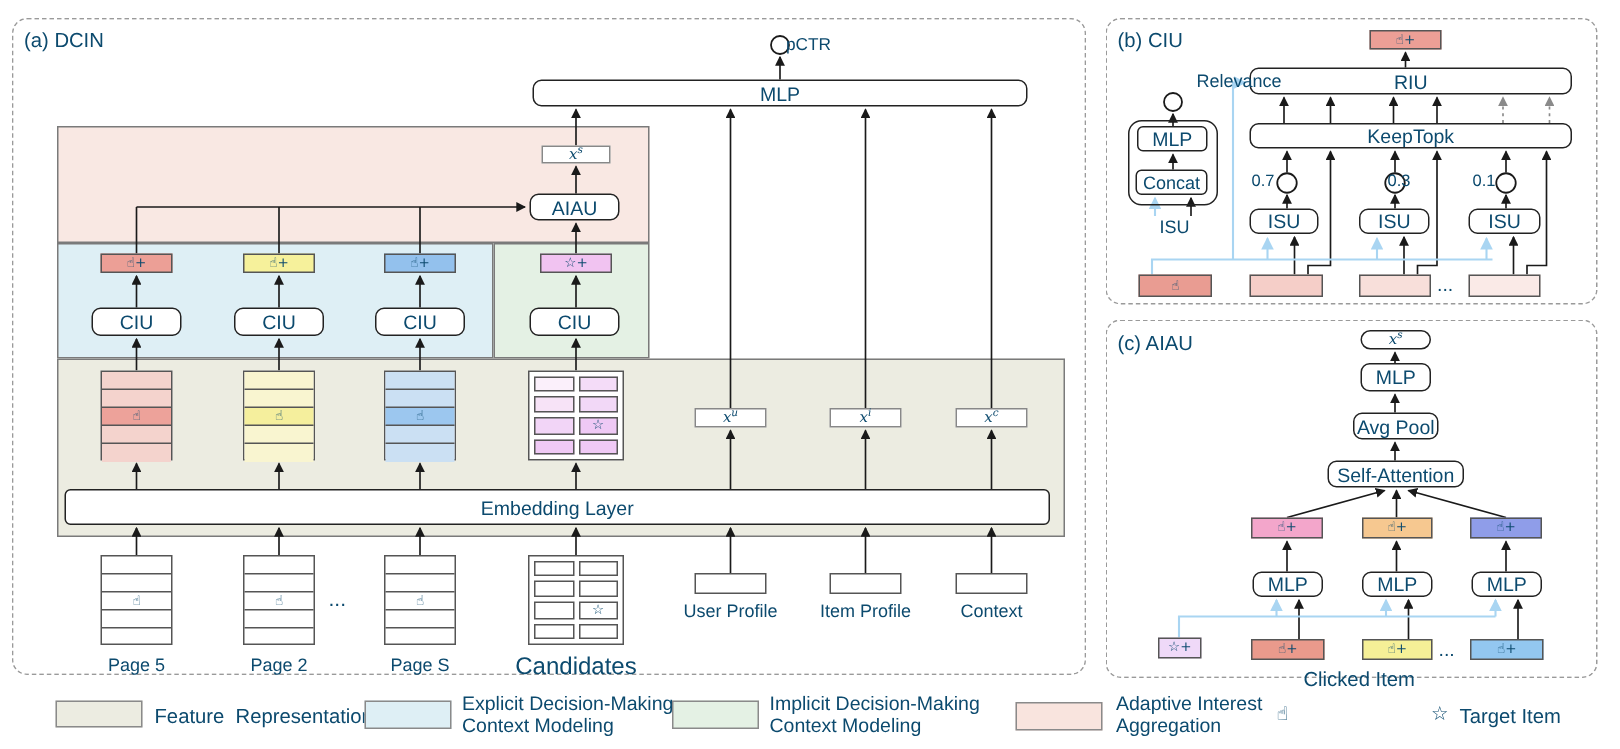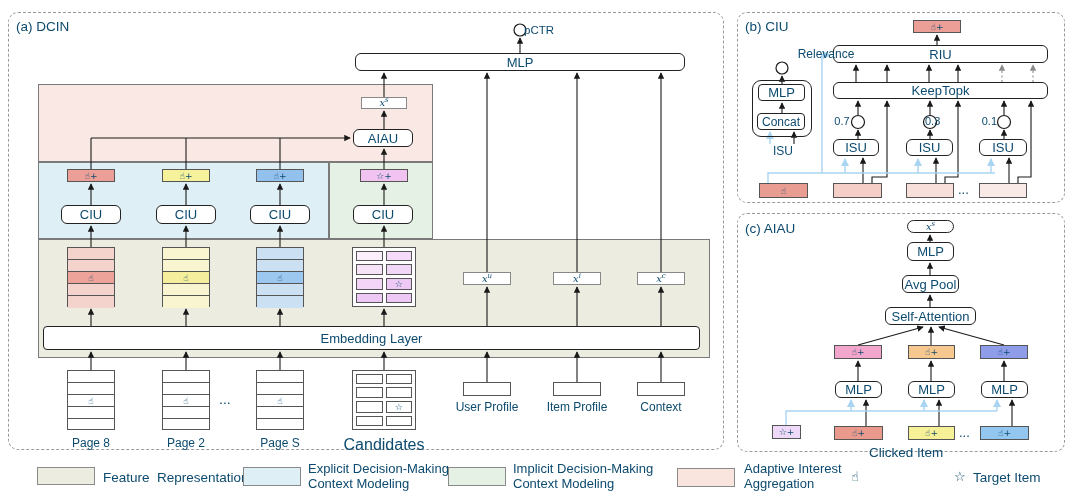--- a/index.html
+++ b/index.html
@@ -291,21 +291,21 @@
     <div class="cell"></div>
       <div class="cell"></div>
     <div class="cell"></div>
       <div class="cell">
         <span class="icon">☆</span>
       </div>
     <div class="cell"></div>
       <div class="cell"></div>
   </div>
 
-  <div class="lbl ctr" style="left:91px;top:436px;font-size:12px;">Page 8</div>
+  <div class="lbl ctr" style="left:91px;top:436px;font-size:12px;">Page 5</div>
   <div class="lbl ctr" style="left:186px;top:436px;font-size:12px;">Page 2</div>
   <div class="lbl ctr" style="left:280px;top:436px;font-size:12px;">Page S</div>
   <div class="lbl ctr" style="left:384px;top:436px;font-size:16px;">Candidates</div>
 
   <div class="cbox" style="left:463px;top:382px;width:48px;height:14px;background:#fff;"></div>
   <div class="cbox" style="left:553px;top:382px;width:48px;height:14px;background:#fff;"></div>
   <div class="cbox" style="left:637px;top:382px;width:48px;height:14px;background:#fff;"></div>
   <div class="lbl ctr" style="left:487px;top:400px;font-size:12px;">User Profile</div>
   <div class="lbl ctr" style="left:577px;top:400px;font-size:12px;">Item Profile</div>
   <div class="lbl ctr" style="left:661px;top:400px;font-size:12px;">Context</div>

